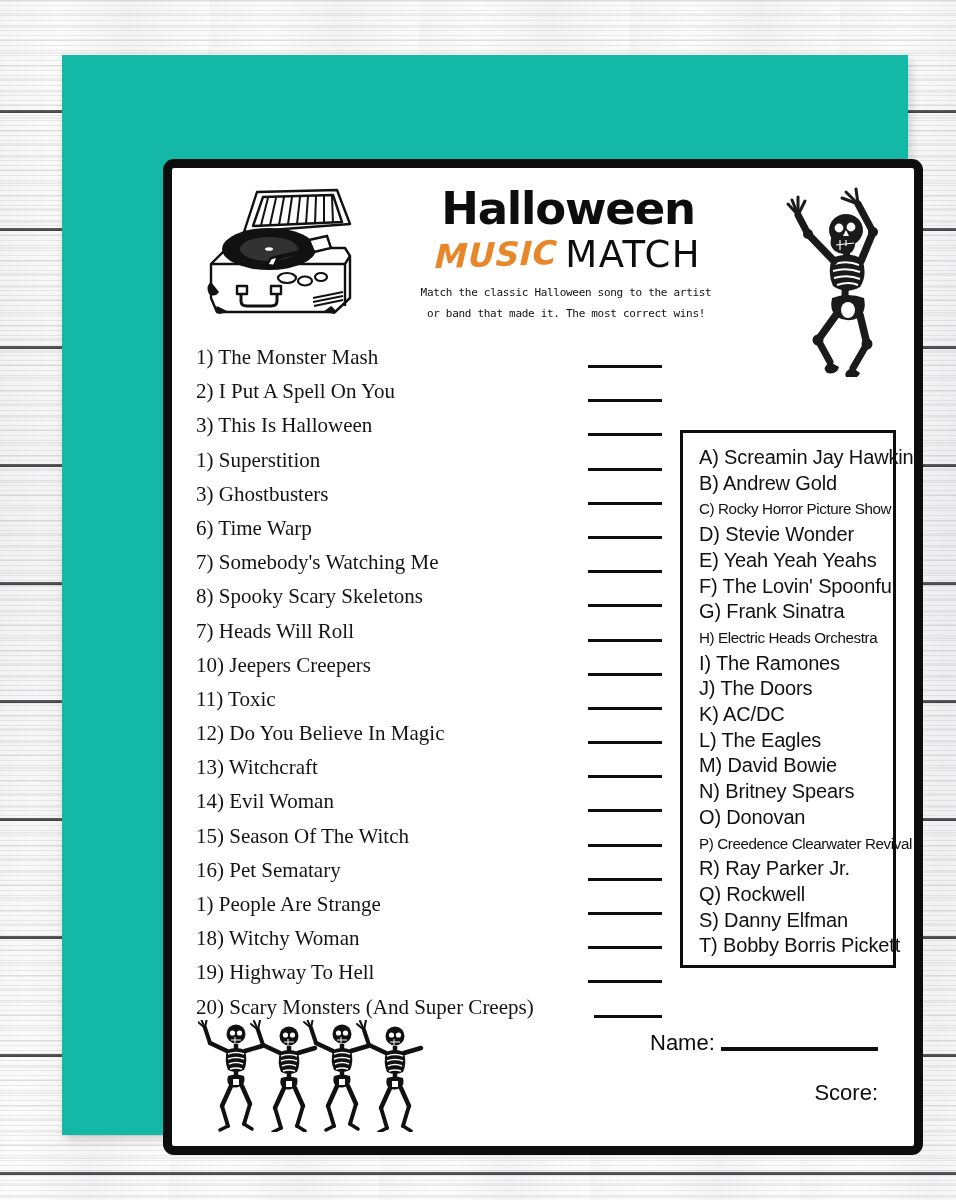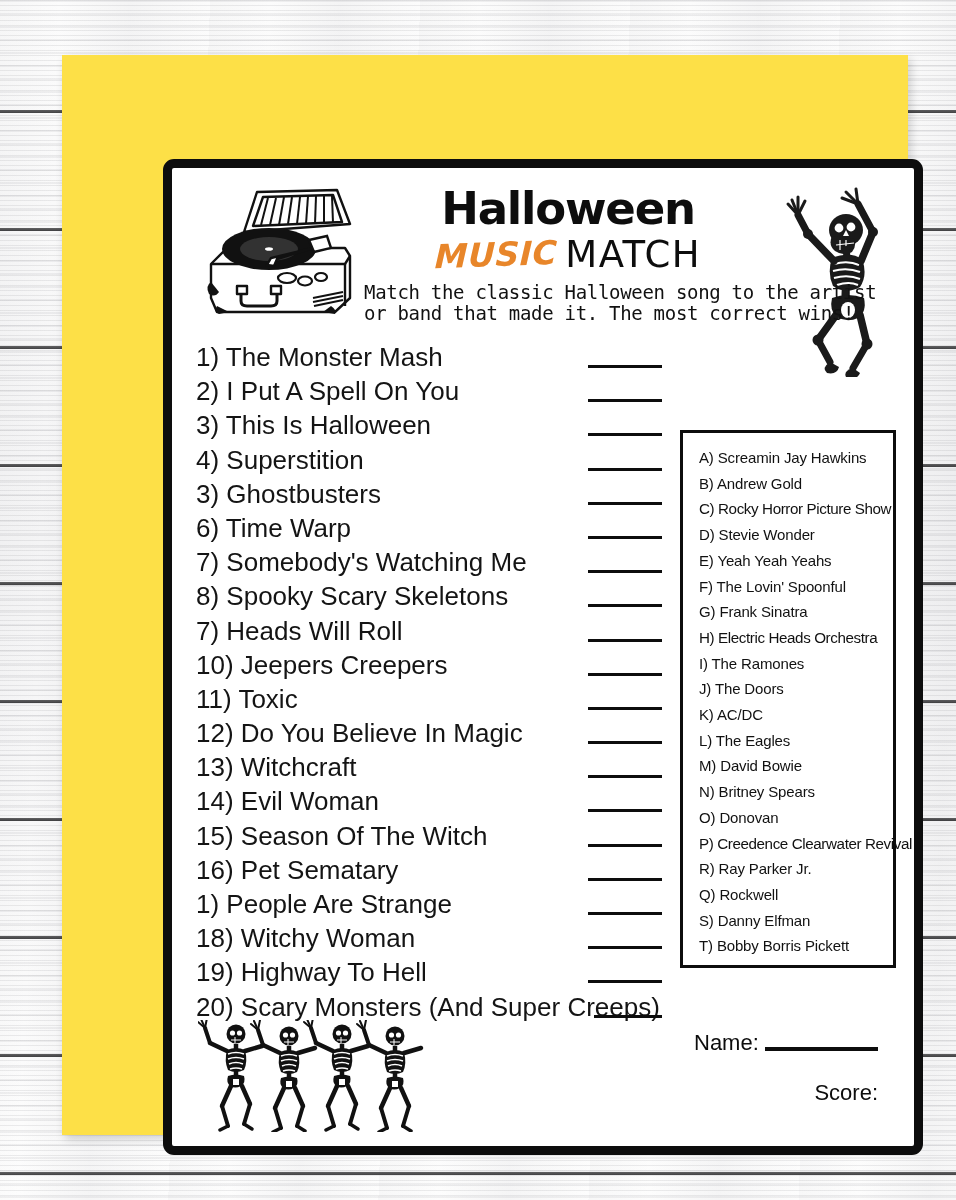--- a/index.html
+++ b/index.html
@@ -58,21 +58,21 @@
       linear-gradient(to bottom, #fcfcfc, #f4f4f5 45%, #fdfdfd);
   }
 
   
   #paper {
     position: absolute;
     left: 62px;
     top: 55px;
     width: 846px;
     height: 1080px;
-    background: #fde047;
+    background: #14b8a6;
     box-shadow: 3px 4px 9px rgba(0,0,0,0.17);
   }
 
   
   #frame {
     position: absolute;
     left: 101px;
     top: 104px;
     width: 760px;
     height: 996px;
@@ -140,21 +140,21 @@
     font-weight: 400;
     font-size: 37px;
     letter-spacing: 1.5px;
     color: #0d0d0d;
     display: inline-block;
     vertical-align: middle;
     margin-left: 8px;
   }
   .subtitle-line {
     font-family: "DejaVu Sans Mono", monospace;
-    font-size: 19px;
+    font-size: 11px;
     letter-spacing: -0.3px;
     color: #111111;
     line-height: 21px;
     white-space: nowrap;
   }
   #subtitle {
     margin-top: 6px;
     margin-left: -4px;
   }
 
@@ -166,24 +166,25 @@
     width: 470px;
   }
   .song-row {
     position: relative;
     height: 34.2px;
   }
   .song-text {
     position: absolute;
     left: 0;
     top: 0;
-    font-size: 26px;
+    font-size: 21px;
     color: #141414;
     white-space: nowrap;
     line-height: 28px;
+    font-family: Liberation Serif, serif;
   }
   .song-blank {
     position: absolute;
     left: 392px;
     top: 22px;
     width: 74px;
     height: 0;
     border-top: 3px solid #0d0d0d;
   }
   .song-row.wide .song-blank { left: 398px; width: 68px; }
@@ -194,21 +195,21 @@
     left: 508px;
     top: 262px;
     width: 216px;
     height: 538px;
     border: 3px solid #0d0d0d;
     box-sizing: border-box;
     background: #ffffff;
     padding: 12px 0 0 16px;
   }
   .answer-item {
-    font-size: 15px;
+    font-size: 20px;
     line-height: 25.7px;
     color: #111111;
     white-space: nowrap;
     letter-spacing: -0.15px;
   }
   .answer-item.tight { font-size: 15.2px; letter-spacing: -0.4px; }
 
   
   #skeleton-troupe {
     position: absolute;
@@ -221,21 +222,20 @@
     position: absolute;
     right: 36px;
     bottom: 35px;
     width: 228px;
   }
   .sig-row {
     display: flex;
     align-items: flex-end;
     margin-bottom: 28px;
     white-space: nowrap;
-    margin-left: 44px;
   }
   .sig-row:last-child { margin-bottom: 0; flex-direction: column; }
   .sig-label {
     font-size: 22px;
     color: #0d0d0d;
     line-height: 22px;
   }
   .sig-line {
     flex: 1;
     height: 0;
@@ -387,21 +387,21 @@
         </div>
         <div class="song-row">
           <span class="song-text">2) I Put A Spell On You</span>
           <span class="song-blank"></span>
         </div>
         <div class="song-row">
           <span class="song-text">3) This Is Halloween</span>
           <span class="song-blank"></span>
         </div>
         <div class="song-row">
-          <span class="song-text">4) Superstition</span>
+          <span class="song-text">1) Superstition</span>
           <span class="song-blank"></span>
         </div>
         <div class="song-row">
           <span class="song-text">3) Ghostbusters</span>
           <span class="song-blank"></span>
         </div>
         <div class="song-row">
           <span class="song-text">6) Time Warp</span>
           <span class="song-blank"></span>
         </div>

